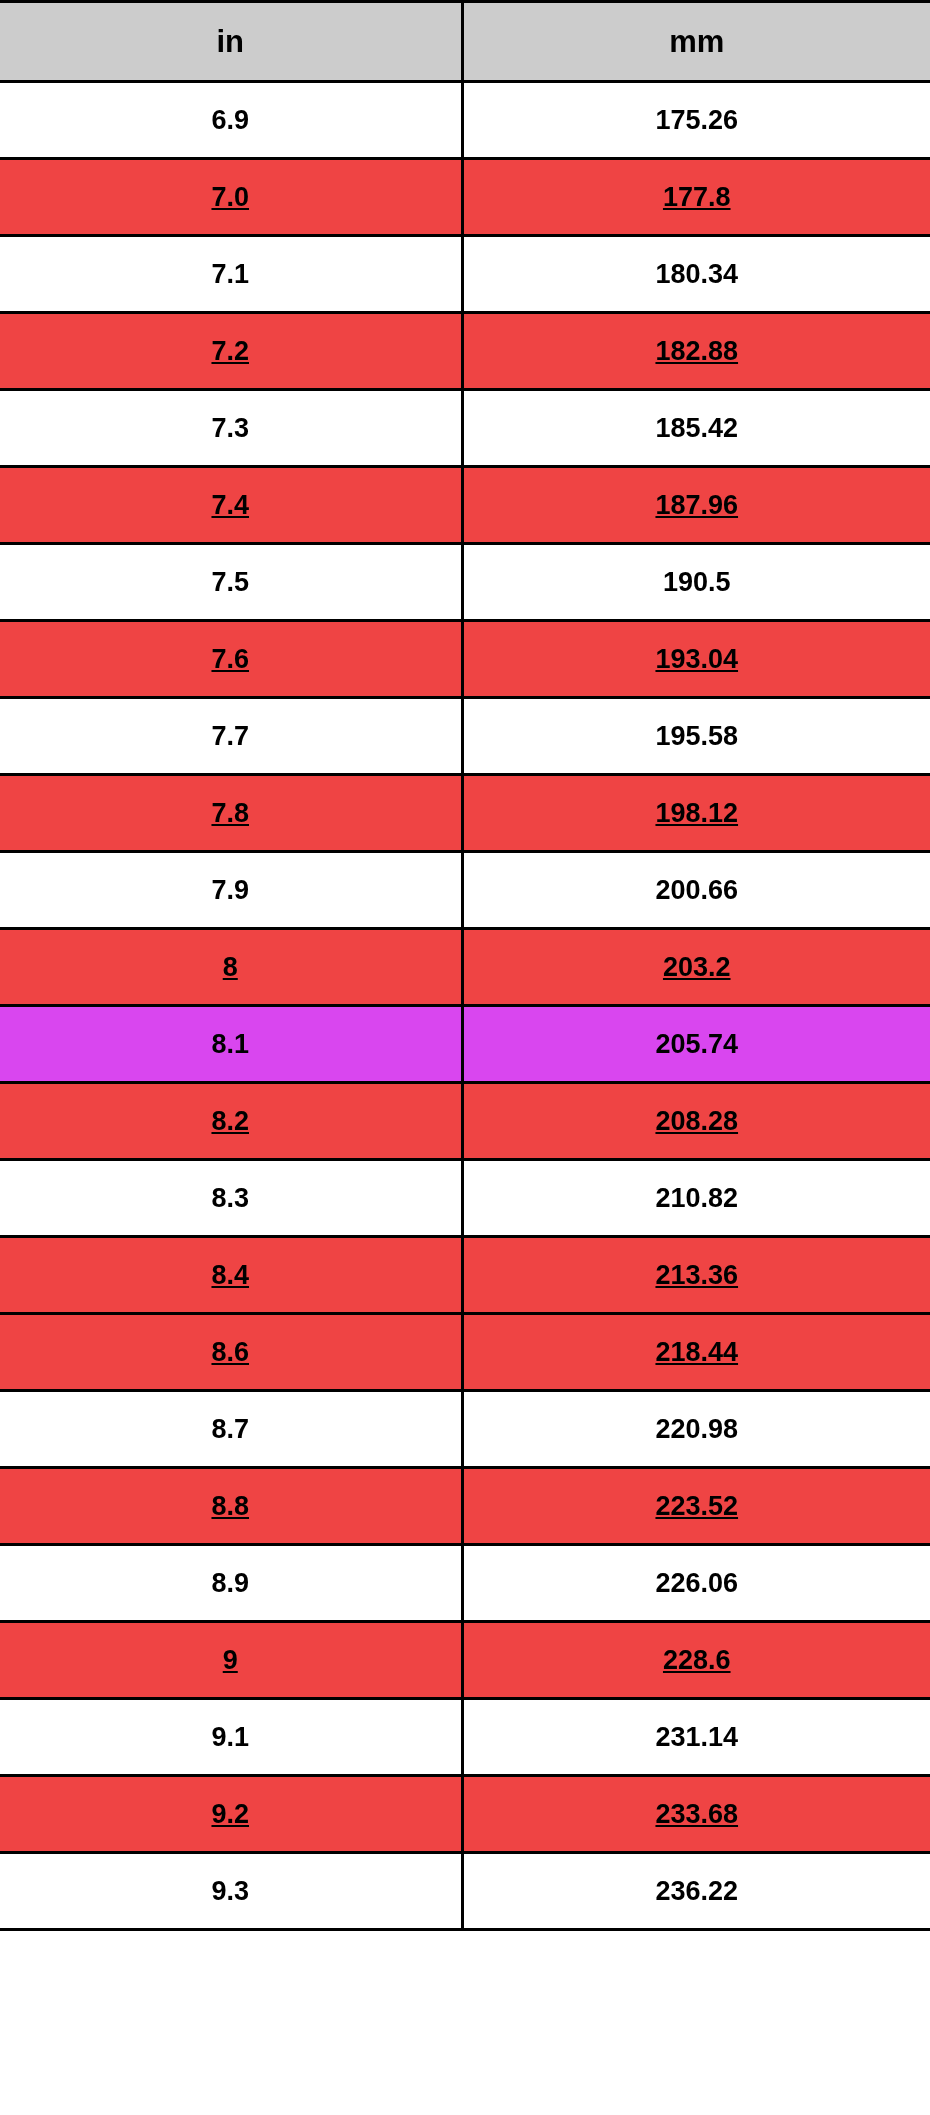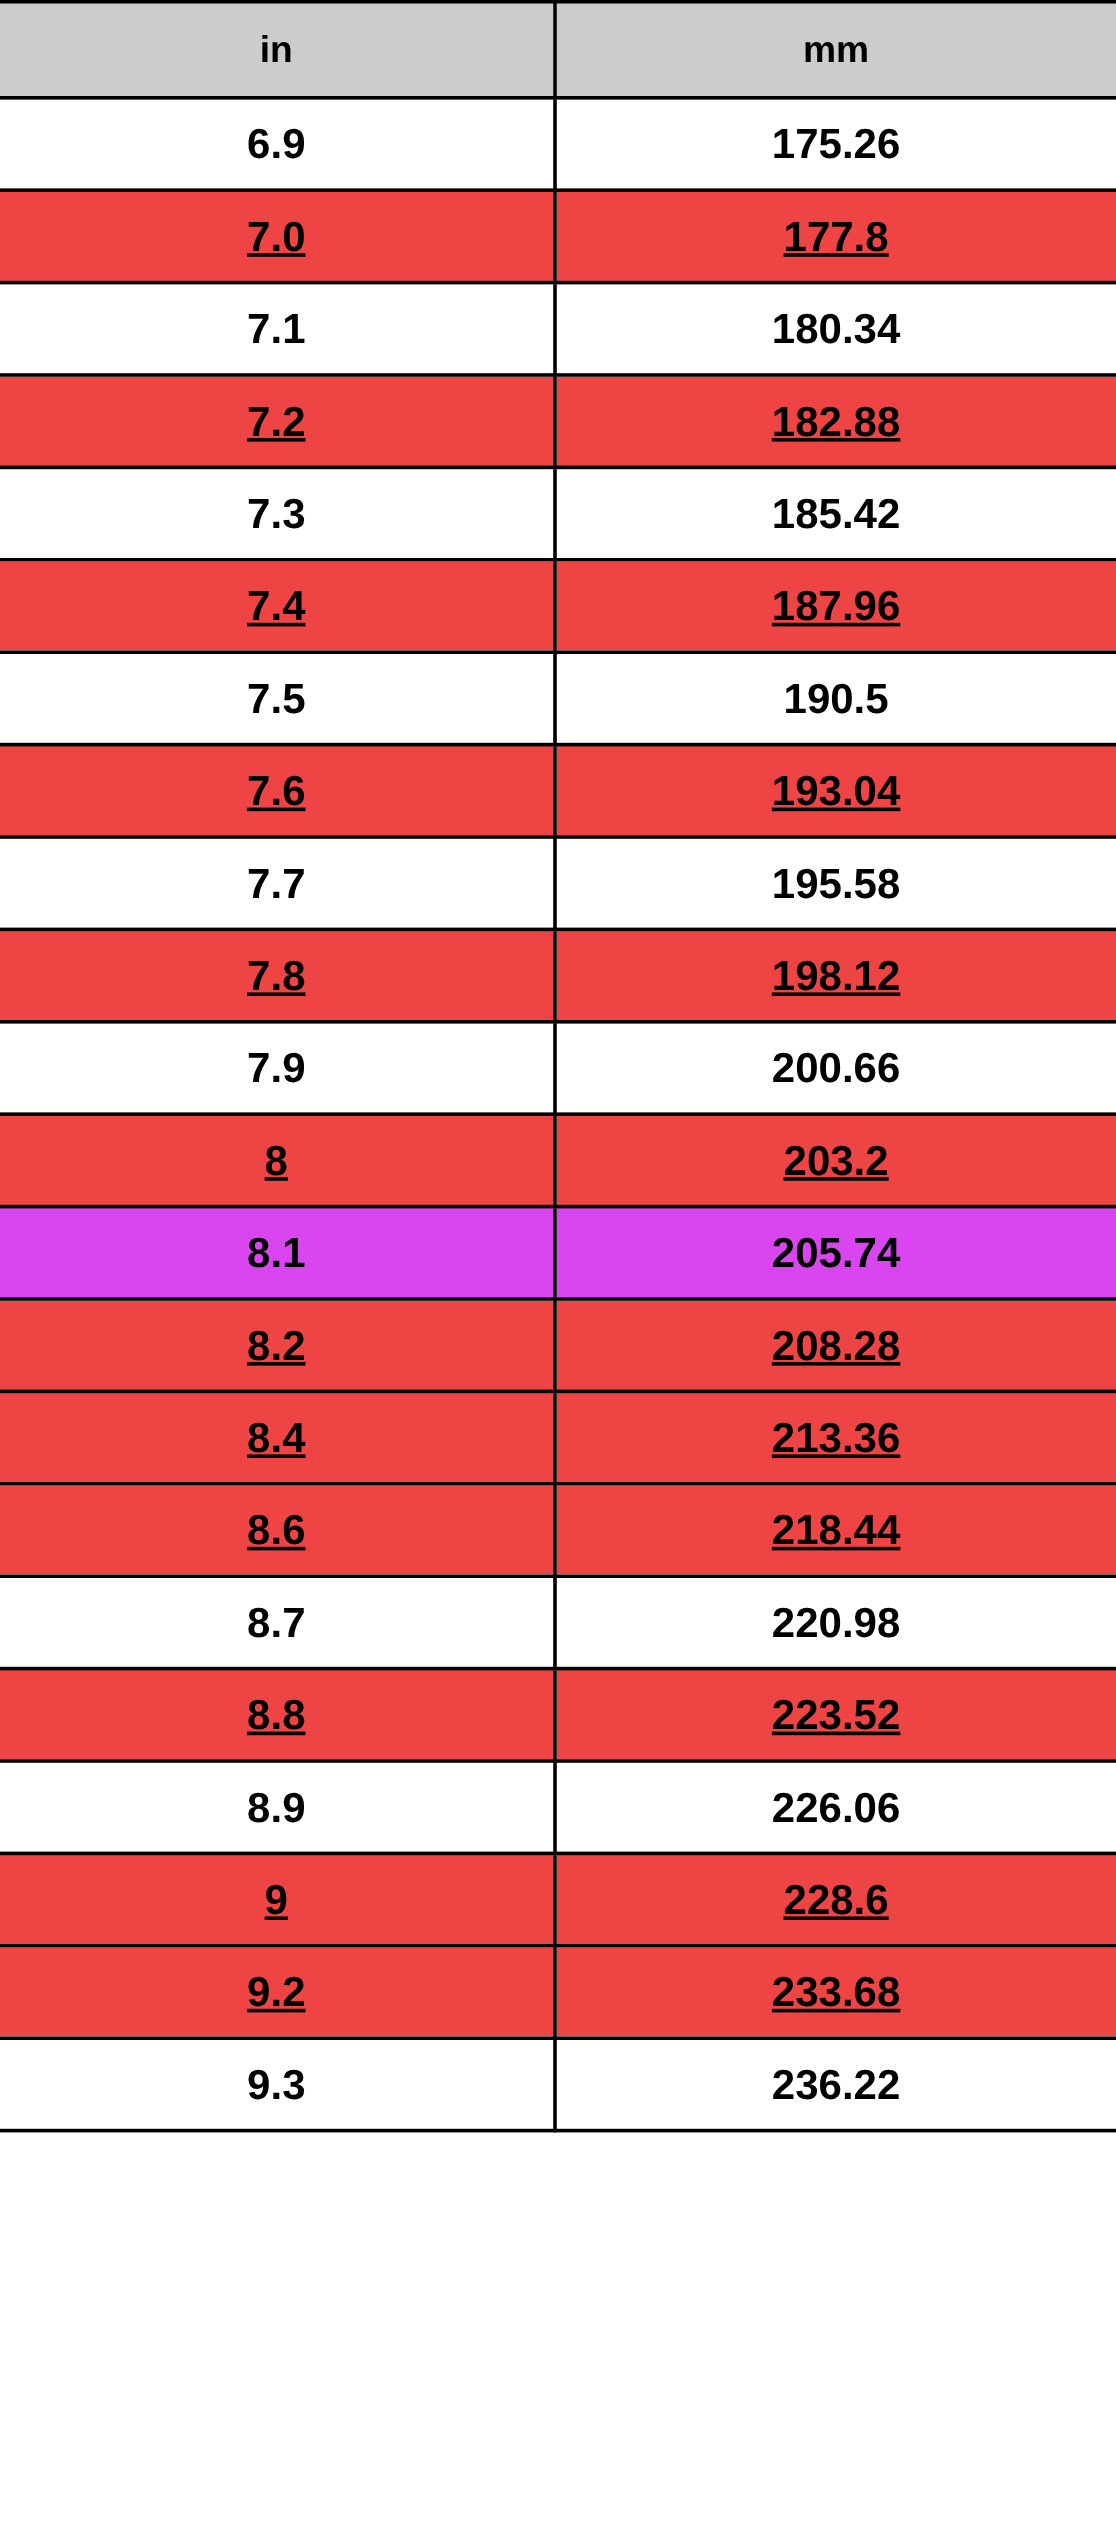--- a/index.html
+++ b/index.html
@@ -26,21 +26,21 @@
   #conversion-table col.col-mm  { width: 468px; }
 
   #conversion-table th,
   #conversion-table td {
     height: 77px;
     padding: 0 6px;
     text-align: center;
     vertical-align: middle;
     color: #000000;
     font-weight: bold;
-    font-size: 35px;
+    font-size: 27px;
     line-height: 1;
     letter-spacing: 0px;
     white-space: nowrap;
     overflow: hidden;
     border-top: 3px solid #000000;
     border-bottom: 3px solid #000000;
     border-right: 3px solid #000000;
     box-sizing: border-box;
     font-stretch: condensed;
   }
@@ -124,20 +124,24 @@
         <td>203.2</td>
       </tr>
       <tr class="row-highlight">
         <td>8.1</td>
         <td>205.74</td>
       </tr>
       <tr class="row-even">
         <td>8.2</td>
         <td>208.28</td>
       </tr>
+      <tr class="row-odd">
+        <td>8.3</td>
+        <td>210.82</td>
+      </tr>
       <tr class="row-even">
         <td>8.4</td>
         <td>213.36</td>
       </tr>
       <tr class="row-even">
         <td>8.6</td>
         <td>218.44</td>
       </tr>
       <tr class="row-odd">
         <td>8.7</td>
@@ -148,20 +152,24 @@
         <td>223.52</td>
       </tr>
       <tr class="row-odd">
         <td>8.9</td>
         <td>226.06</td>
       </tr>
       <tr class="row-even">
         <td>9</td>
         <td>228.6</td>
       </tr>
+      <tr class="row-odd">
+        <td>9.1</td>
+        <td>231.14</td>
+      </tr>
       <tr class="row-even">
         <td>9.2</td>
         <td>233.68</td>
       </tr>
       <tr class="row-odd">
         <td>9.3</td>
         <td>236.22</td>
       </tr>
     </tbody>
 </table>

